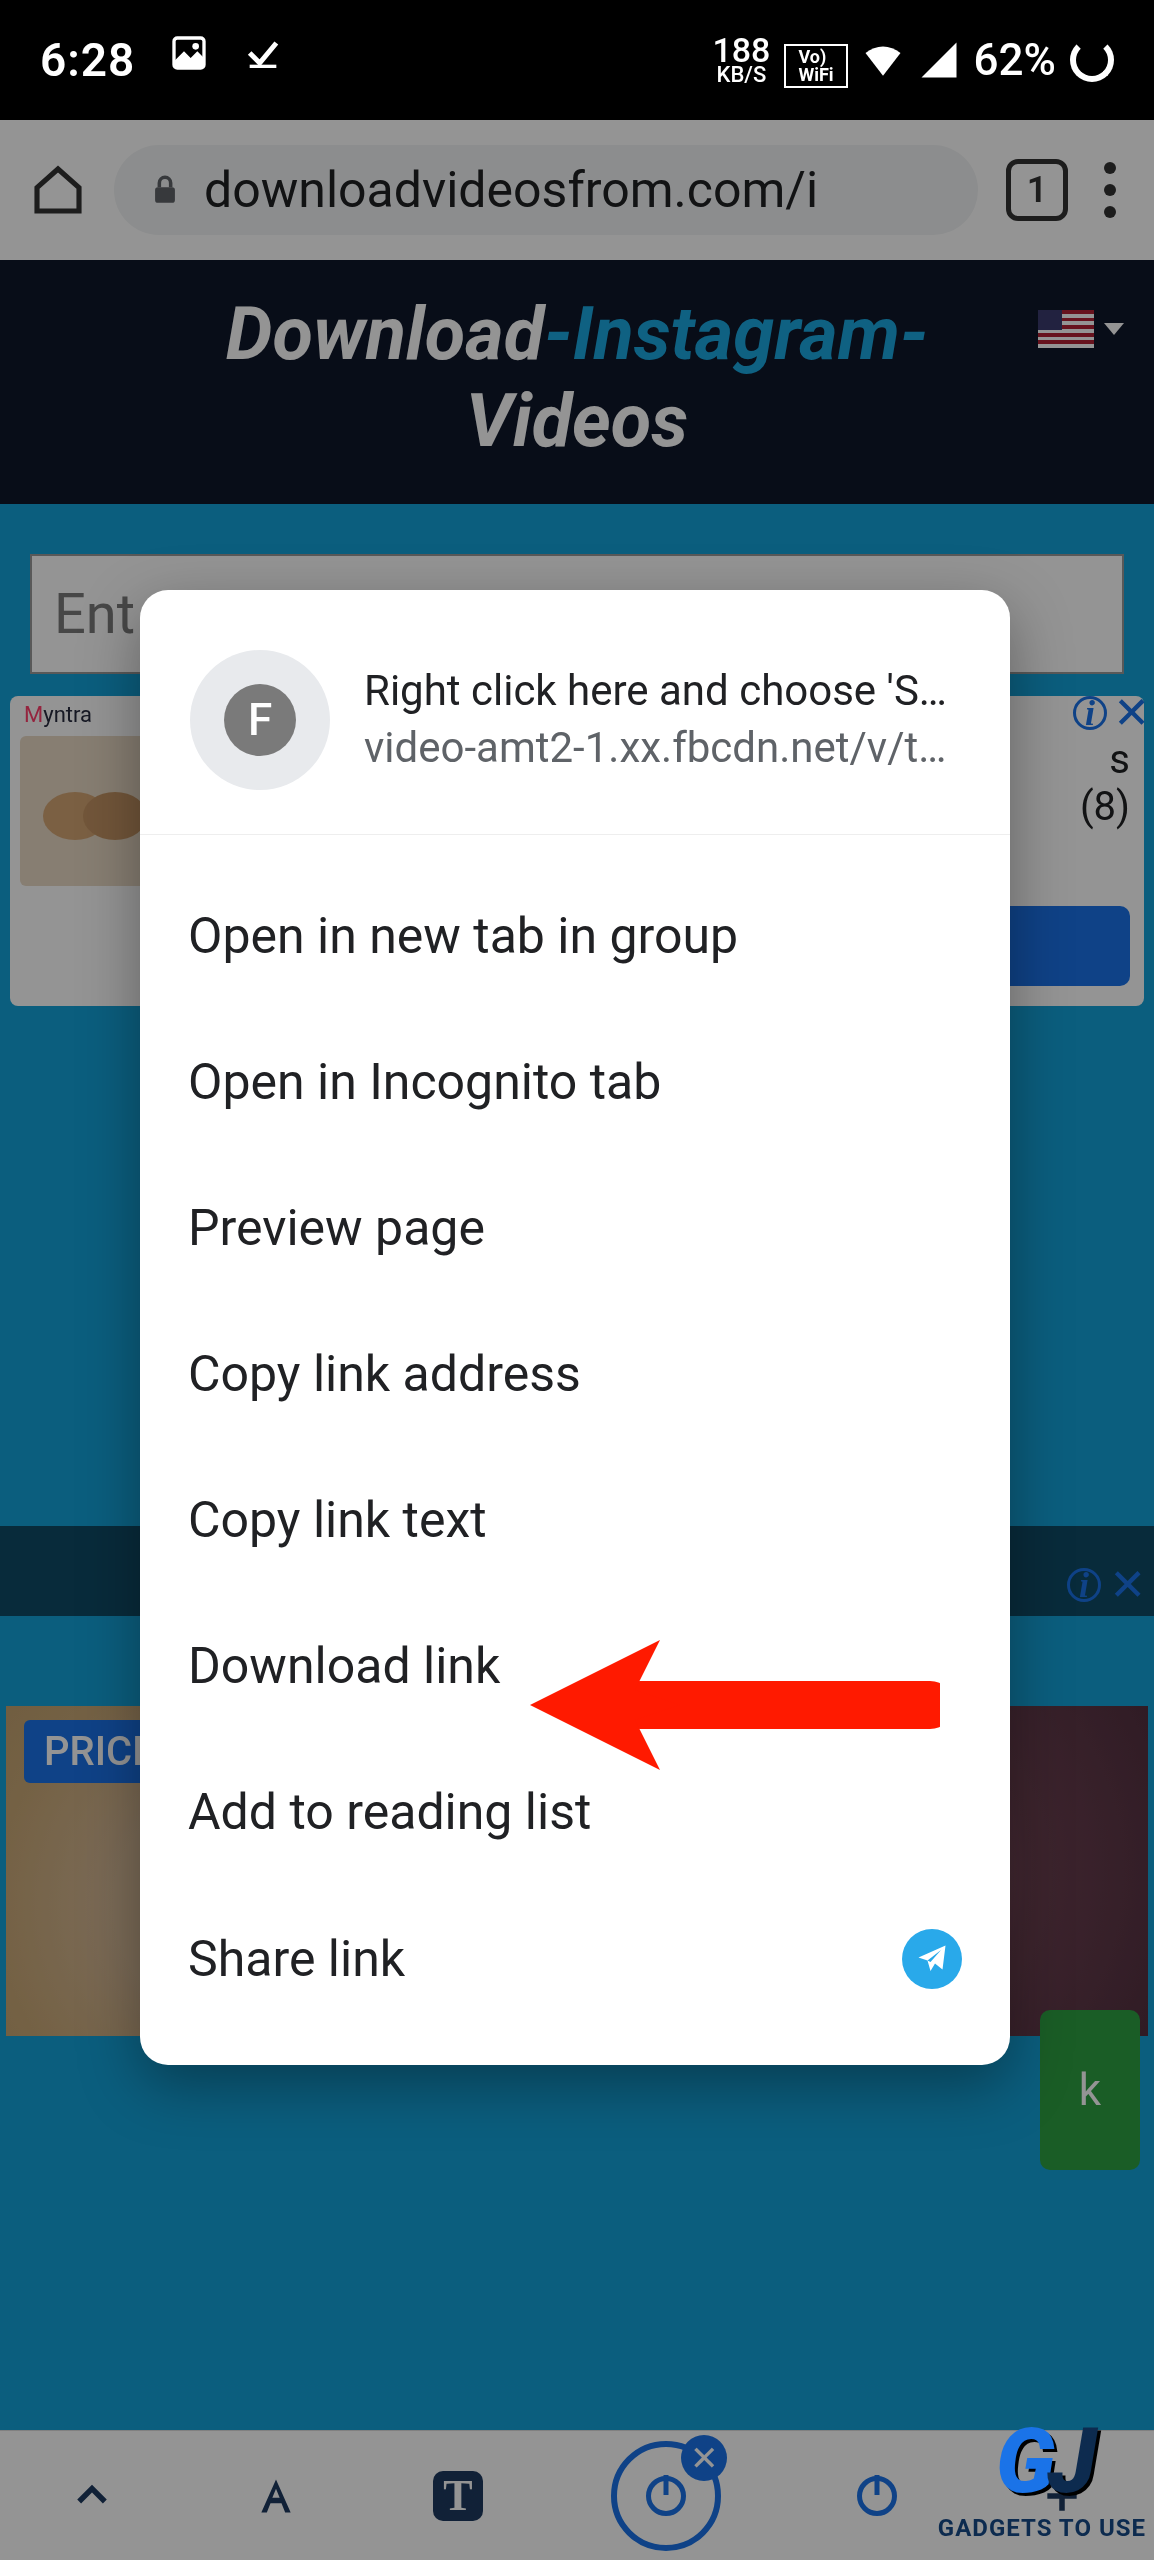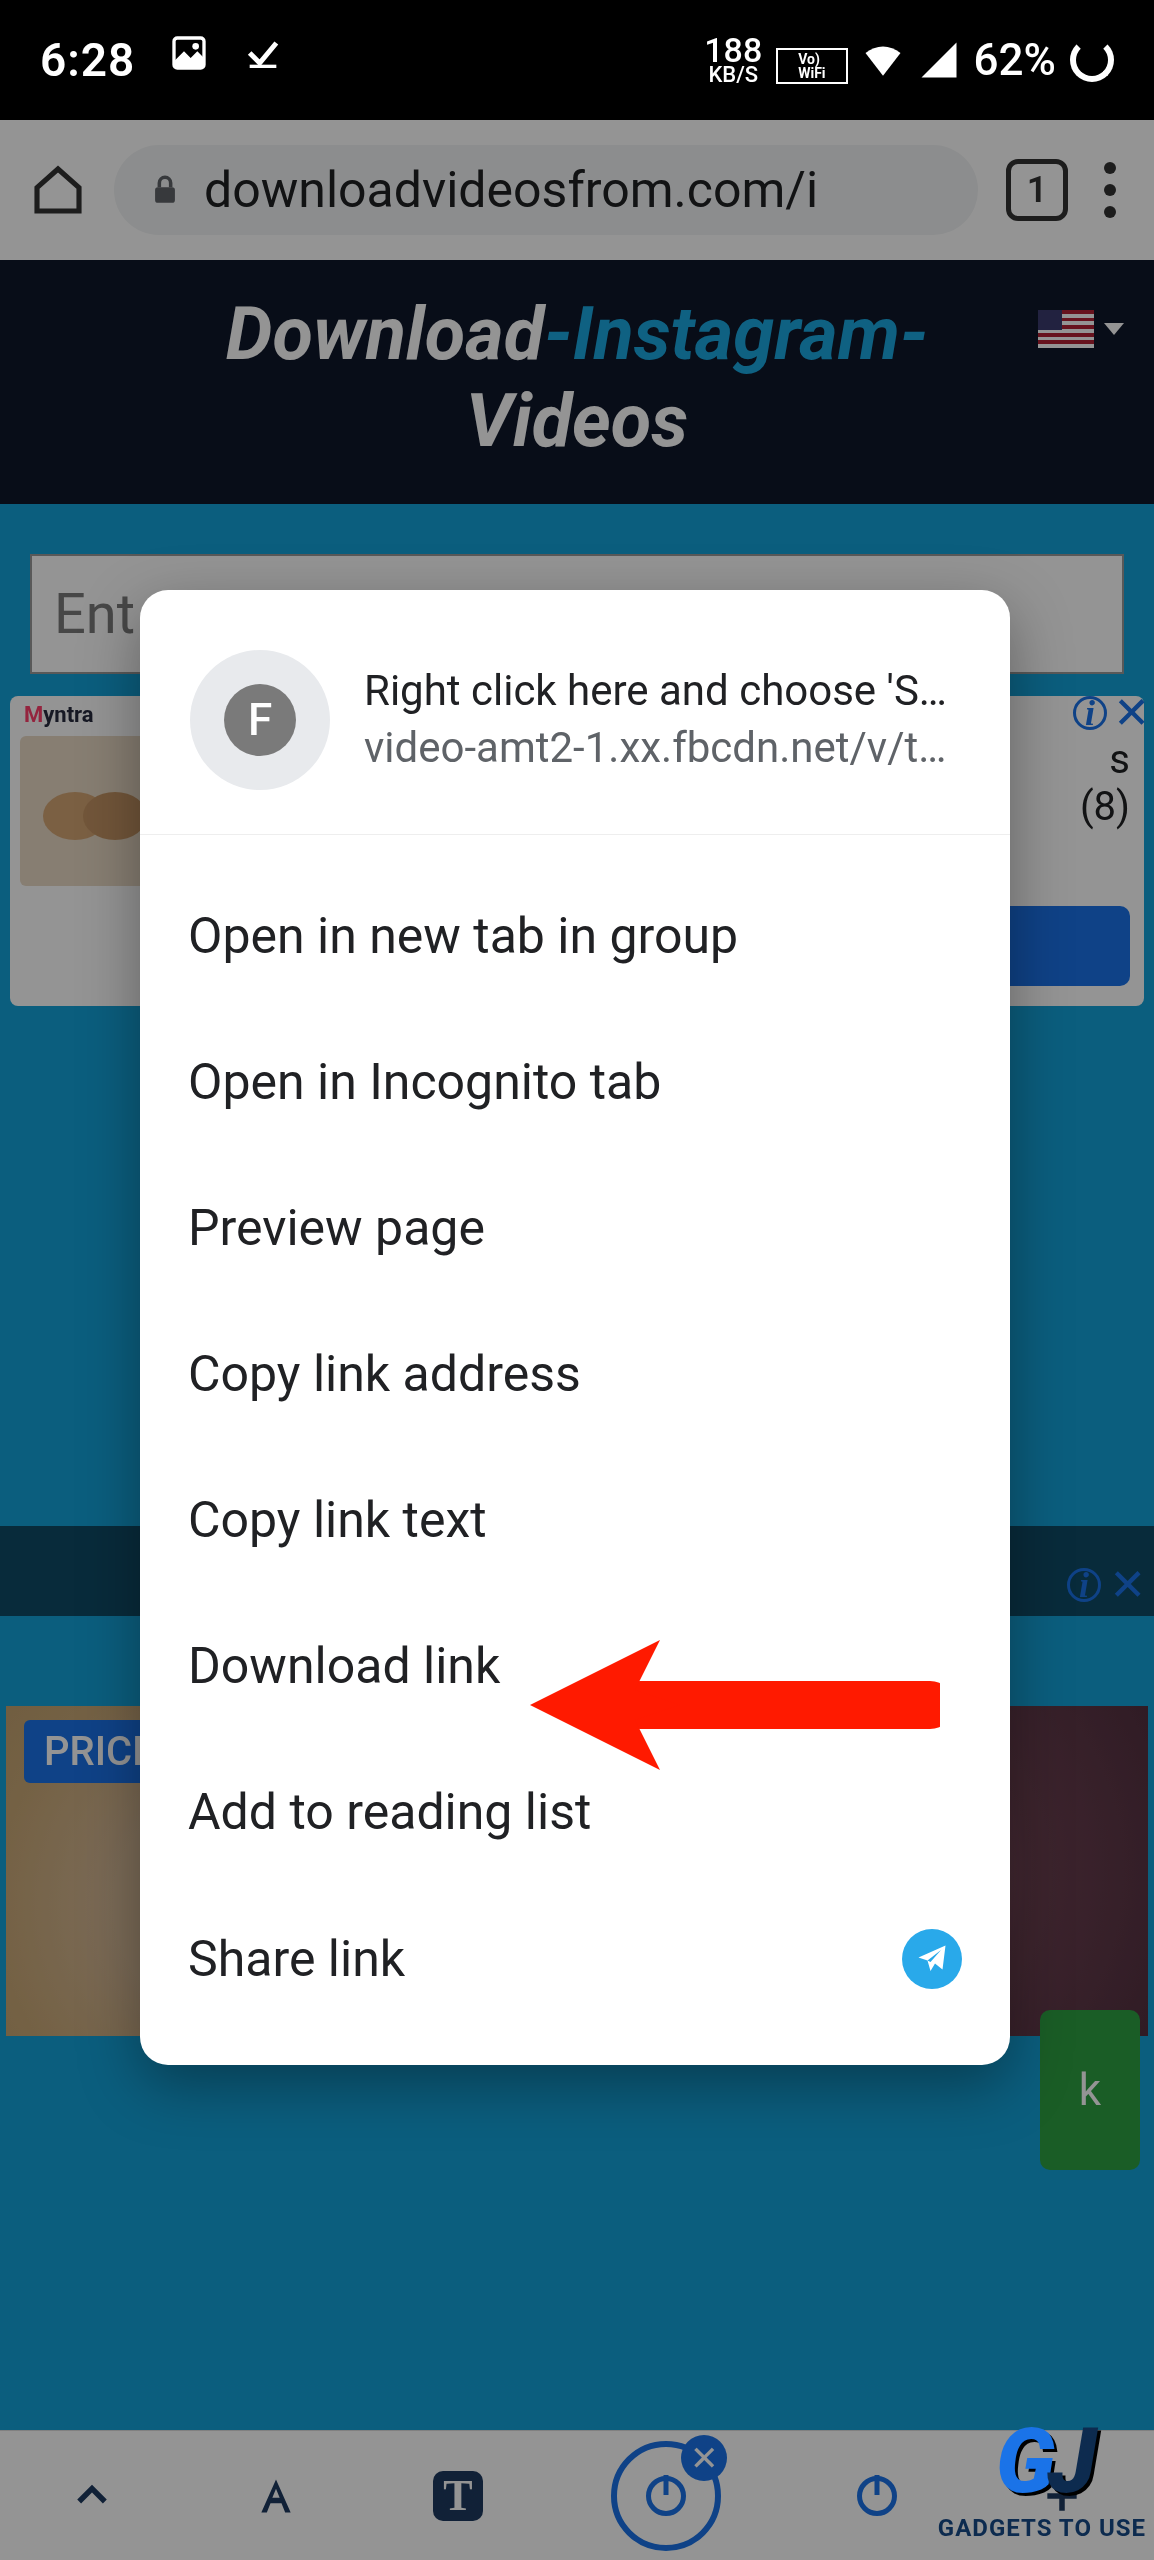--- a/index.html
+++ b/index.html
@@ -13,21 +13,21 @@
 .status-bar {
   height: 120px; display: flex; align-items: center; justify-content: space-between;
   padding: 0 40px; color: #fff; font-size: 42px; font-weight: 500;
 }
 .status-left { display: flex; align-items: flex-start; gap: 34px; }
 .status-right { display: flex; align-items: center; gap: 14px; }
 .status-time { font-size: 46px; font-weight: 600; letter-spacing: 1px; }
 .ico { display: inline-flex; align-items: center; justify-content: center; }
 .kbps { font-size: 22px; line-height: 0.9; text-align: center; }
 .kbps .n { font-size: 34px; display: block; }
-.vo-wifi { border: 2px solid #fff; padding: 2px 20px; font-size: 14px; line-height: 1; font-weight: 700; margin-top: 12px; }
+.vo-wifi { border: 2px solid #fff; padding: 2px 12px; font-size: 18px; line-height: 1; font-weight: 700; margin-top: 12px; }
 .vo-wifi .t { display:block; }
 .battery-pct { font-size: 44px; font-weight: 500; }
 .spinner { width: 44px; height: 44px; border: 6px solid #fff; border-top-color: transparent; border-radius: 50%; }
 
 
 .browser {
   position: absolute; top: 120px; left: 0; right: 0; bottom: 0; background: #fff;
 }
 .dim-overlay {
   position: absolute; inset: 0; background: rgba(0,0,0,0.42); z-index: 5; pointer-events: none;
@@ -69,21 +69,21 @@
   margin: 50px 30px 20px; height: 120px; background: #fff; border: 2px solid #999;
   display: flex; align-items: center; padding: 0 22px; color: #7a7a7a; font-size: 56px;
 }
 
 .ad-row { display: flex; gap: 20px; padding: 0 10px 20px; margin-top: 22px; position: relative; }
 .ad-card { flex:1; background:#fff; border-radius:8px; position:relative; height: 310px; overflow:hidden; }
 .ad-icons { position:absolute; right:4px; top:0; display:flex; gap:6px; font-size:36px; color:#1a73e8; z-index:3; }
 .ad-info { width:34px; height:34px; border:3px solid #1a73e8; border-radius:50%; display:flex; align-items:center; justify-content:center; font-family:Georgia,serif; font-style:italic; font-weight:bold; }
 .ad-x { font-weight:400; font-size:44px; line-height:34px; }
 .ad-thumb { width:150px; height:150px; background:#e8d9c5; position:absolute; left:10px; top:40px; border-radius:6px; display:flex; align-items:center; justify-content:center; }
-.myntra { position:absolute; left:14px; top:6px; font-size:22px; color:#282c3f; font-weight:700; }
+.myntra { position:absolute; left:14px; top:6px; font-size:22px; color:#282c3f; font-weight:400; }
 .myntra-m { color:#ff3f6c; }
 .ad-right { position:absolute; right:14px; top:40px; font-size:40px; color:#202124; text-align:right; }
 .shop-btn { position:absolute; right:14px; bottom:20px; left:180px; background:#1a73e8; color:#fff; height:80px; border-radius:10px; display:flex; align-items:center; justify-content:center; font-size:36px; }
 
 .mid-gap { height: 500px; background:#14a3d9; }
 .sec2 { background:#0f4a67; height:90px; }
 
 .green-peek { position:absolute; right:14px; top:1750px; width:100px; height:160px; background:#2ea043; color:#fff; display:flex; align-items:center; justify-content:center; font-size:44px; border-radius:10px; z-index:2; }
 
 .prod-row { display:flex; gap:20px; padding: 90px 6px 0; position: relative; }

